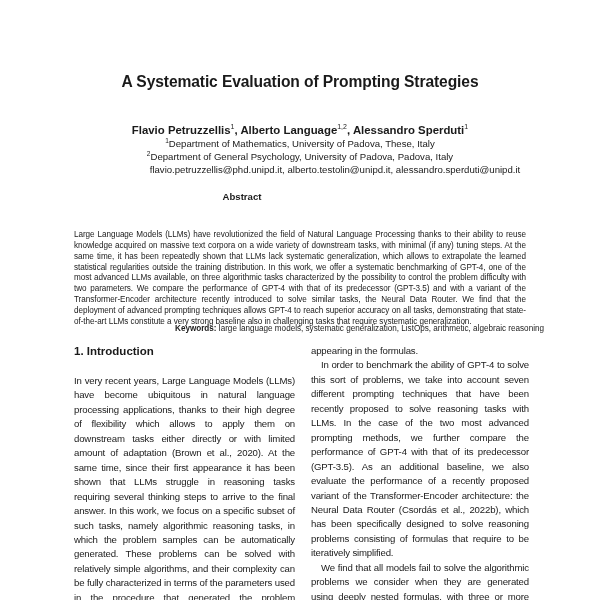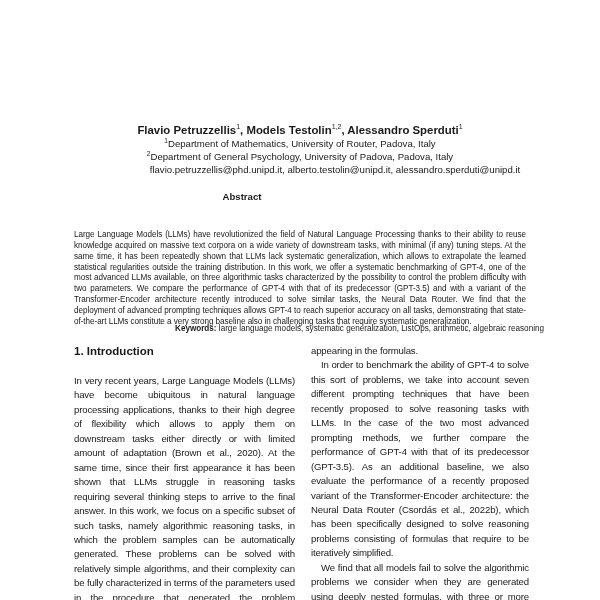--- a/index.html
+++ b/index.html
@@ -48,30 +48,31 @@
   }
   .col-left { left:74px; width:221px; top:374px; }
   .col-right { left:311px; width:218px; top:344px; }
   .col p { margin:0; }
   .col p.indent { text-indent:10px; }
 </style>
 </head>
 <body>
 
 <div class="title">
+  <div>A Systematic Evaluation of Prompting Strategies</div>
 </div>
 
 <div class="authors">
   <span>Flavio Petruzzellis</span><sup>1</sup><span>, </span>
-  <span>Models Testolin</span><sup>1,2</sup><span>, </span>
+  <span>Alberto Language</span><sup>1,2</sup><span>, </span>
   <span>Alessandro Sperduti</span><sup>1</sup>
 </div>
 
 <div class="affil" style="top:138px;">
-  <sup>1</sup><span>Department of Mathematics, University of Router, Padova, Italy</span>
+  <sup>1</sup><span>Department of Mathematics, University of Padova, These, Italy</span>
 </div>
 <div class="affil" style="top:151px;">
   <sup>2</sup><span>Department of General Psychology, University of Padova, Padova, Italy</span>
 </div>
 <div class="affil" style="top:164px;margin-left:35px;">flavio.petruzzellis@phd.unipd.it, alberto.testolin@unipd.it, alessandro.sperduti@unipd.it</div>
 
 <div class="abs-head">Abstract</div>
 <div class="abstract">Large Language Models (LLMs) have revolutionized the field of Natural Language Processing thanks to their ability to reuse knowledge acquired on massive text corpora on a wide variety of downstream tasks, with minimal (if any) tuning steps. At the same time, it has been repeatedly shown that LLMs lack systematic generalization, which allows to extrapolate the learned statistical regularities outside the training distribution. In this work, we offer a systematic benchmarking of GPT-4, one of the most advanced LLMs available, on three algorithmic tasks characterized by the possibility to control the problem difficulty with two parameters. We compare the performance of GPT-4 with that of its predecessor (GPT-3.5) and with a variant of the Transformer-Encoder architecture recently introduced to solve similar tasks, the Neural Data Router. We find that the deployment of advanced prompting techniques allows GPT-4 to reach superior accuracy on all tasks, demonstrating that state-of-the-art LLMs constitute a very strong baseline also in challenging tasks that require systematic generalization.</div>
 
 <div class="keywords">

